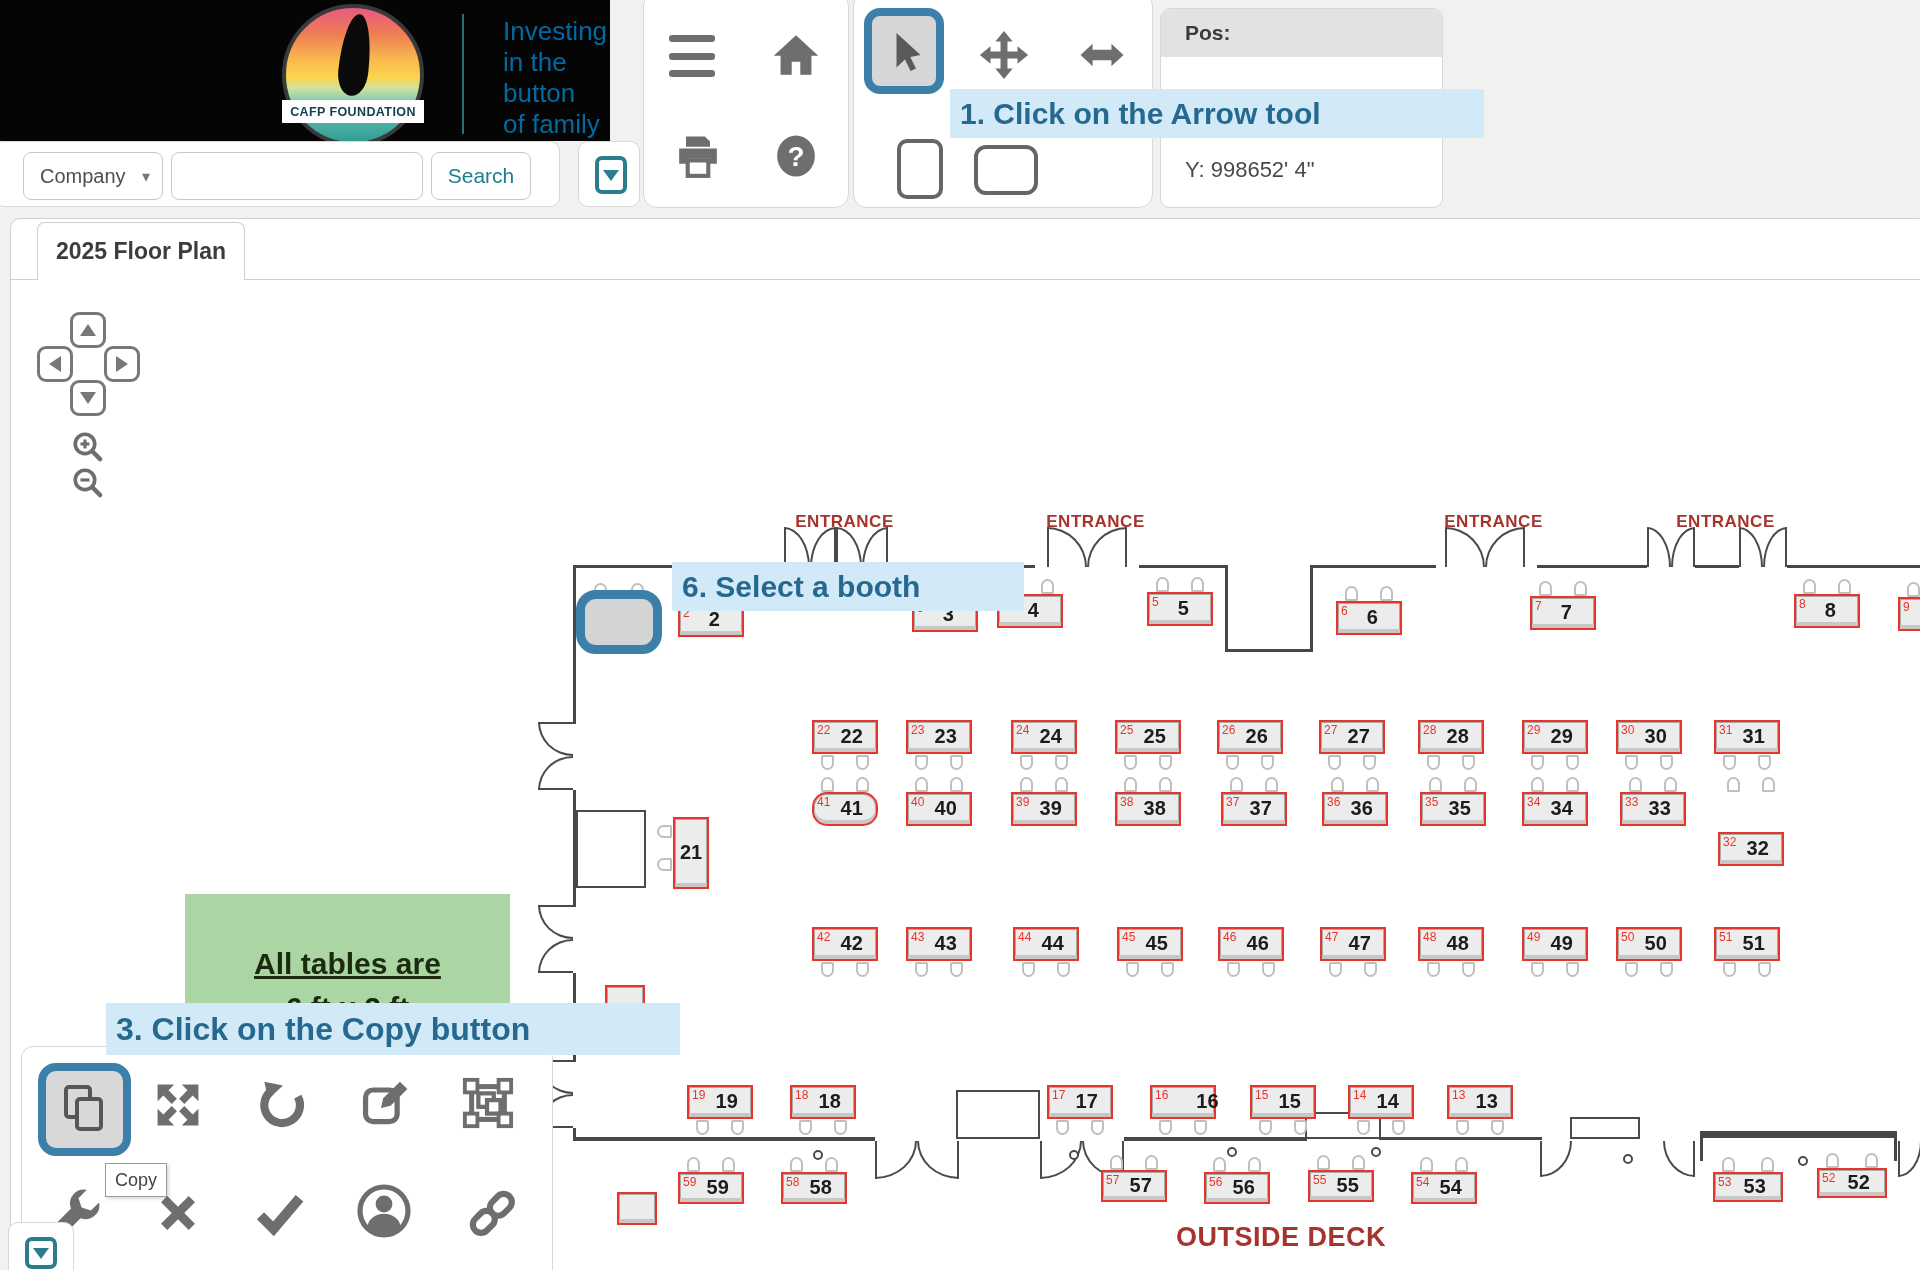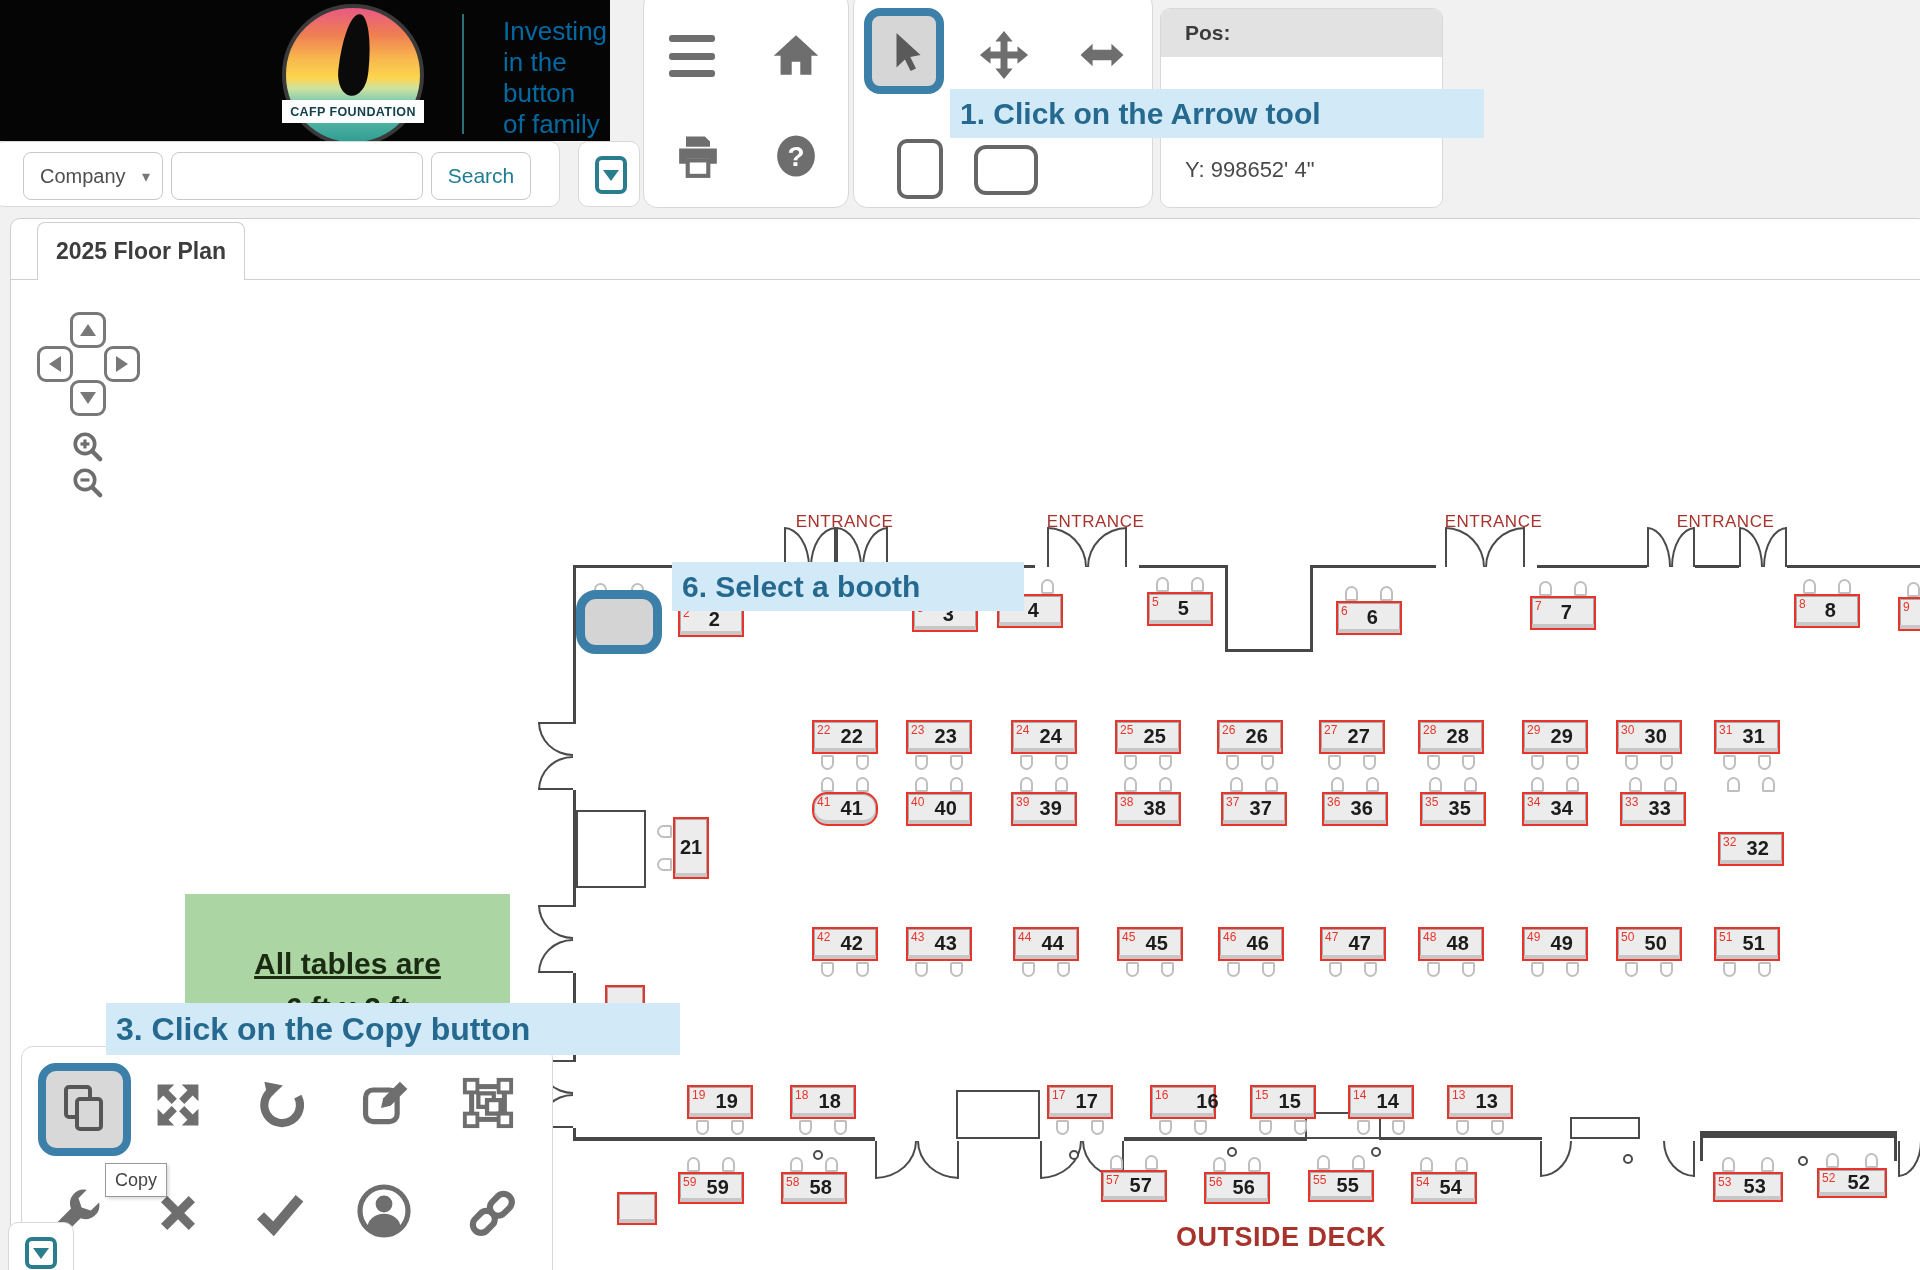--- a/index.html
+++ b/index.html
@@ -76,21 +76,21 @@
   .tri-down{width:0;height:0;border-left:8px solid transparent;border-right:8px solid transparent;border-top:12px solid #787878;}
   .tri-left{width:0;height:0;border-top:8px solid transparent;border-bottom:8px solid transparent;border-right:12px solid #787878;}
   .tri-right{width:0;height:0;border-top:8px solid transparent;border-bottom:8px solid transparent;border-left:12px solid #787878;}
   .zoom-btn{position:absolute;width:34px;height:34px;background:transparent;border:none;z-index:6;cursor:pointer;padding:0;}
   
   #plan{left:0;top:0;width:1920px;height:1270px;z-index:5;}
   .wall{position:absolute;background:#474747;}
   .outline{position:absolute;border:2.5px solid #4a4a4a;background:#fff;box-sizing:border-box;}
   .arc{position:absolute;box-sizing:border-box;}
   .circ{position:absolute;width:10px;height:10px;border:2.5px solid #4a4a4a;border-radius:50%;box-sizing:border-box;background:#fff;}
-  .entrance-label{position:absolute;transform:translateX(-50%);font-size:17px;font-weight:normal;color:#a6332c;letter-spacing:.5px;white-space:nowrap;padding-left:17px;}
+  .entrance-label{position:absolute;transform:translateX(-50%);font-size:17px;font-weight:bold;color:#a6332c;letter-spacing:.5px;white-space:nowrap;padding-left:17px;}
   .booth{position:absolute;background:#ececec;border:2px solid #e8352b;box-sizing:border-box;
     display:flex;align-items:center;padding:0 3px;box-shadow:inset 0 -4px 0 #c7c7c7, inset 0 0 0 1px #aaa;}
   .booth .bid{font-size:12px;color:#e8352b;line-height:1;align-self:flex-start;margin-top:2px;}
   .booth .bnum{flex:1;text-align:center;font-size:20px;font-weight:bold;color:#1c1c1c;line-height:1;margin-top:-3px;}
   .booth.vert{justify-content:center;}
   .chair{position:absolute;border:2px solid #bfbfbf;box-sizing:border-box;background:#fff;}
   #sel-ring{position:absolute;border:9px solid #3c80aa;border-radius:20px;background:#d4d4d4;box-sizing:border-box;z-index:7;}
   #green-note{position:absolute;background:#abd6a3;display:flex;flex-direction:column;align-items:center;justify-content:flex-start;
     padding-top:48px;box-sizing:border-box;font-weight:bold;color:#1b2b12;font-size:30px;line-height:44px;z-index:6;}
   #outside-deck{position:absolute;transform:translateX(-50%);font-size:27px;font-weight:bold;color:#a6332c;letter-spacing:.5px;z-index:6;}
@@ -493,21 +493,21 @@
       <span class="bnum">53</span>
     </div>
     <div class="chair" style="left: 1826px; top: 1153px; width: 13px; height: 15px; border-radius: 7px 7px 2px 2px;"></div>
     <div class="chair" style="left: 1865px; top: 1153px; width: 13px; height: 15px; border-radius: 7px 7px 2px 2px;"></div>
     <div class="booth" style="left: 1817px; top: 1168px; width: 70px; height: 30px;">
       <span class="bid">52</span>
       <span class="bnum">52</span>
     </div>
     <div class="chair" style="left: 657px; top: 825px; width: 15px; height: 13px; border-radius: 7px 2px 2px 7px;"></div>
     <div class="chair" style="left: 657px; top: 858px; width: 15px; height: 13px; border-radius: 7px 2px 2px 7px;"></div>
-    <div class="booth vert" style="left: 673px; top: 817px; width: 36px; height: 62px;">
+    <div class="booth vert" style="left: 673px; top: 817px; width: 36px; height: 72px;">
       <span class="bnum">21</span>
     </div>
     <div class="booth" style="left: 605px; top: 985px; width: 40px; height: 36px;"></div>
     <div class="booth" style="left: 617px; top: 1192px; width: 40px; height: 33px;"></div>
     <div class="" id="sel-ring" style="left: 576px; top: 590px; width: 86px; height: 64px;"></div>
     <div class="" style="left: 1281px; top: 1222px;"></div>
   </div>
 
 <div id="green-note" style="left:185px;top:894px;width:325px;height:125px;text-decoration:underline;">
   <span>All tables are</span>

